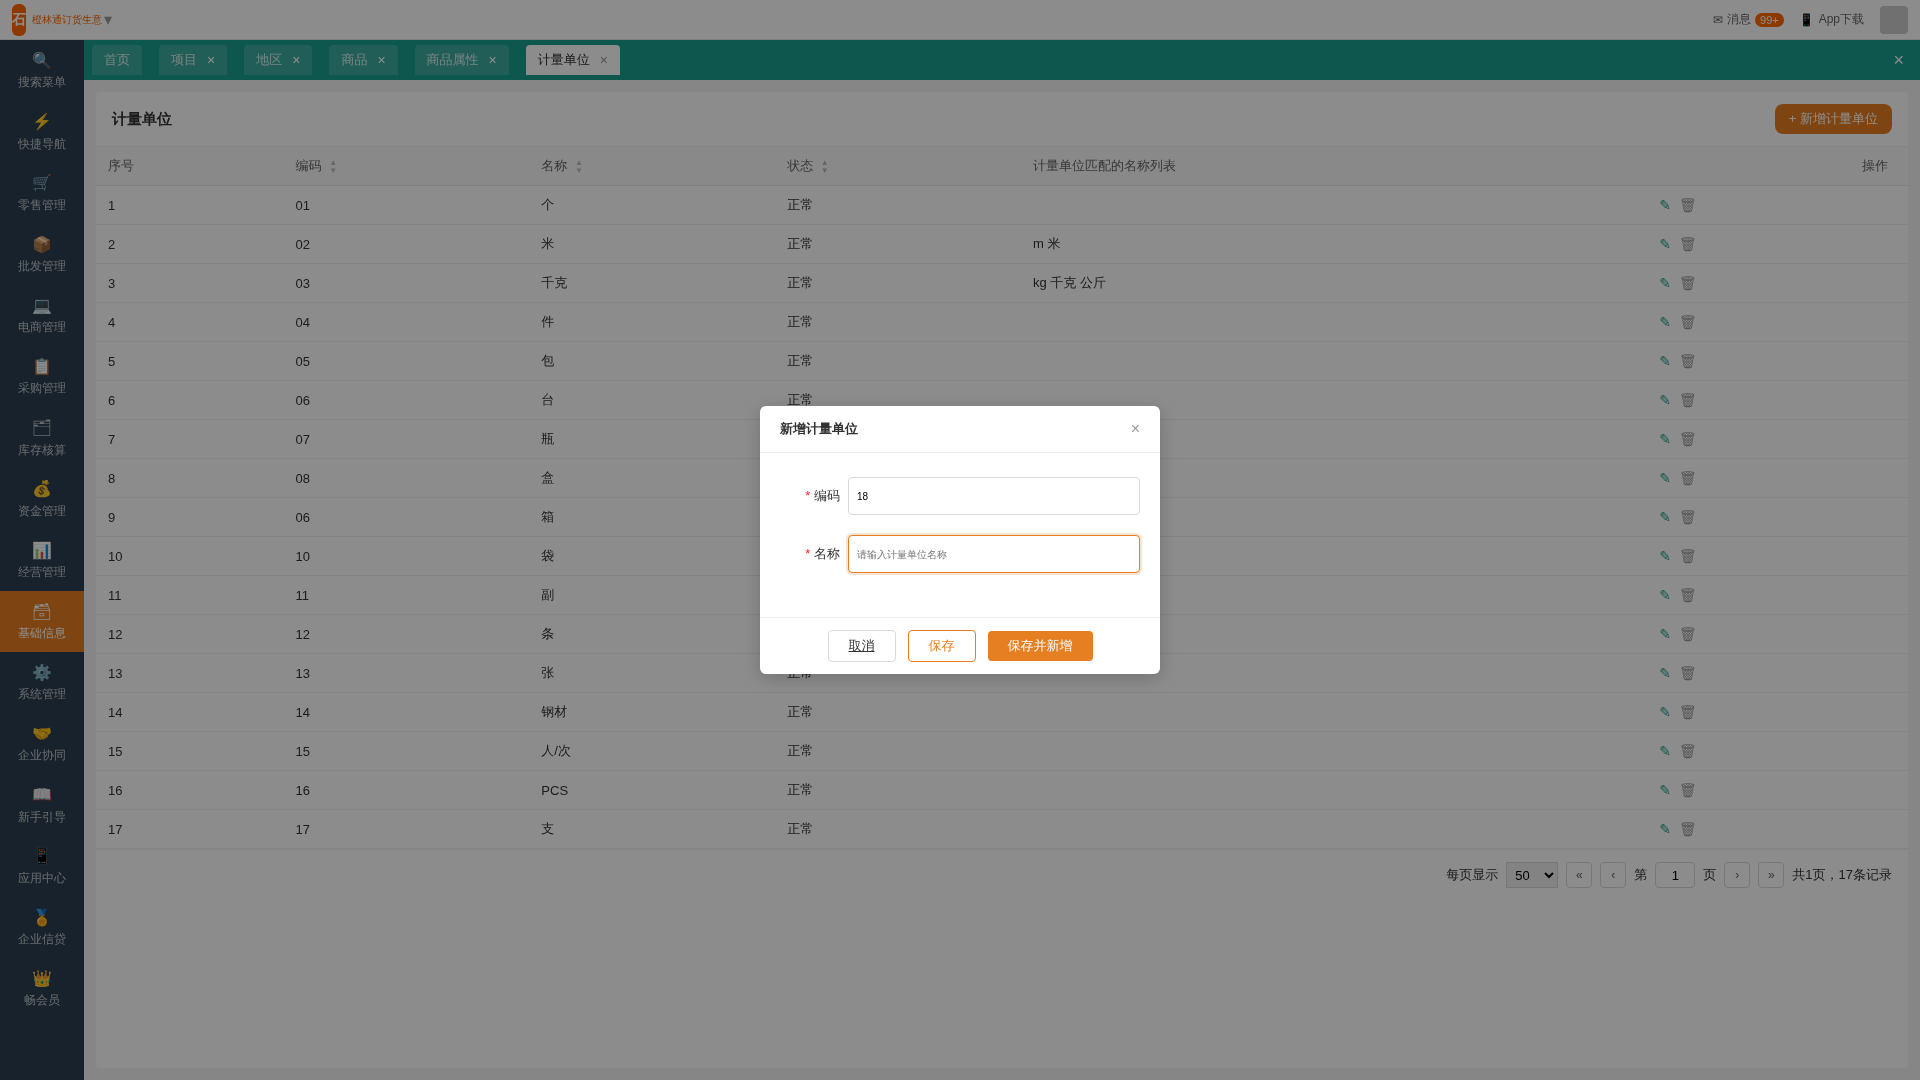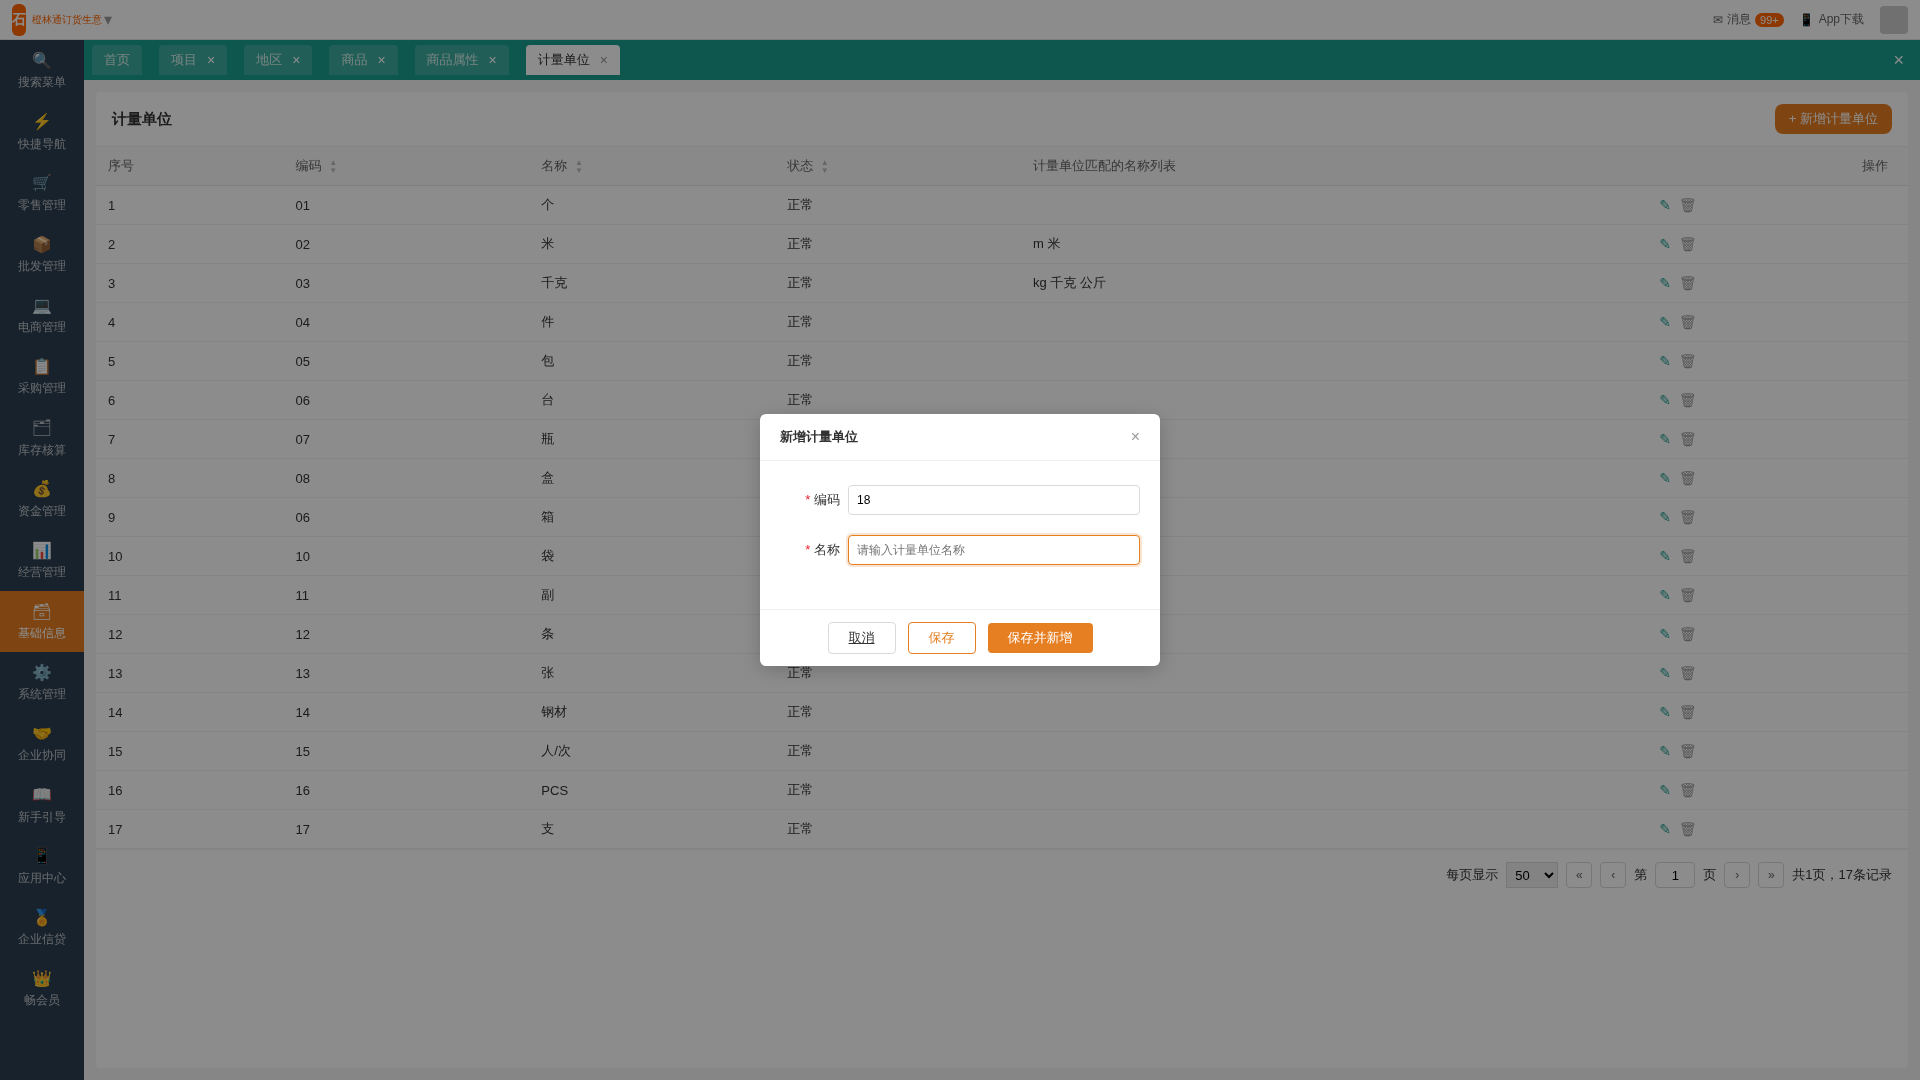--- a/index.html
+++ b/index.html
@@ -60,21 +60,21 @@
     
     .modal-overlay { position: fixed; top: 0; left: 0; width: 1920px; height: 1080px; background: rgba(0,0,0,0.45); z-index: 1000; display: flex; align-items: center; justify-content: center; }
     .modal-box { background: #fff; border-radius: 6px; width: 400px; padding: 0; box-shadow: 0 4px 20px rgba(0,0,0,0.2); }
     .modal-header { padding: 14px 20px; border-bottom: 1px solid #f0f0f0; display: flex; align-items: center; justify-content: space-between; }
     .modal-title { font-size: 13px; font-weight: bold; color: #333; }
     .modal-close { cursor: pointer; color: #999; font-size: 16px; background: none; border: none; }
     .modal-body { padding: 24px 20px; }
     .form-row { display: flex; align-items: center; margin-bottom: 20px; }
     .form-label { width: 60px; text-align: right; color: #333; font-size: 13px; flex-shrink: 0; margin-right: 8px; }
     .form-label.required::before { content: "* "; color: #f5222d; }
-    .form-input { flex: 1; height: 30px; border: 1px solid #d9d9d9; border-radius: 4px; padding: 0 8px; font-size: 12px; outline: none; }
+    .form-input { flex: 1; height: 38px; border: 1px solid #d9d9d9; border-radius: 4px; padding: 0 8px; font-size: 10px; outline: none; }
     .form-input.active-input { border-color: #e67e22; box-shadow: 0 0 0 2px rgba(230,126,34,0.2); }
     .modal-footer { padding: 12px 20px; border-top: 1px solid #f0f0f0; display: flex; align-items: center; justify-content: center; gap: 12px; }
     .btn-cancel { padding: 6px 20px; border: 1px solid #d9d9d9; background: #fff; border-radius: 4px; cursor: pointer; font-size: 13px; color: #333; text-decoration: underline; }
     .btn-save { padding: 6px 20px; border: 1px solid #e67e22; background: #fff; color: #e67e22; border-radius: 4px; cursor: pointer; font-size: 13px; }
     .btn-save-new { padding: 6px 20px; border: none; background: #e67e22; color: #fff; border-radius: 4px; cursor: pointer; font-size: 13px; }
 
     .sort-arrows { display: inline-flex; flex-direction: column; margin-left: 4px; vertical-align: middle; }
     .sort-arrow { font-size: 8px; line-height: 1; color: #bbb; }
 
     .top-collapse { cursor: pointer; color: #999; font-size: 16px; padding: 4px; }

